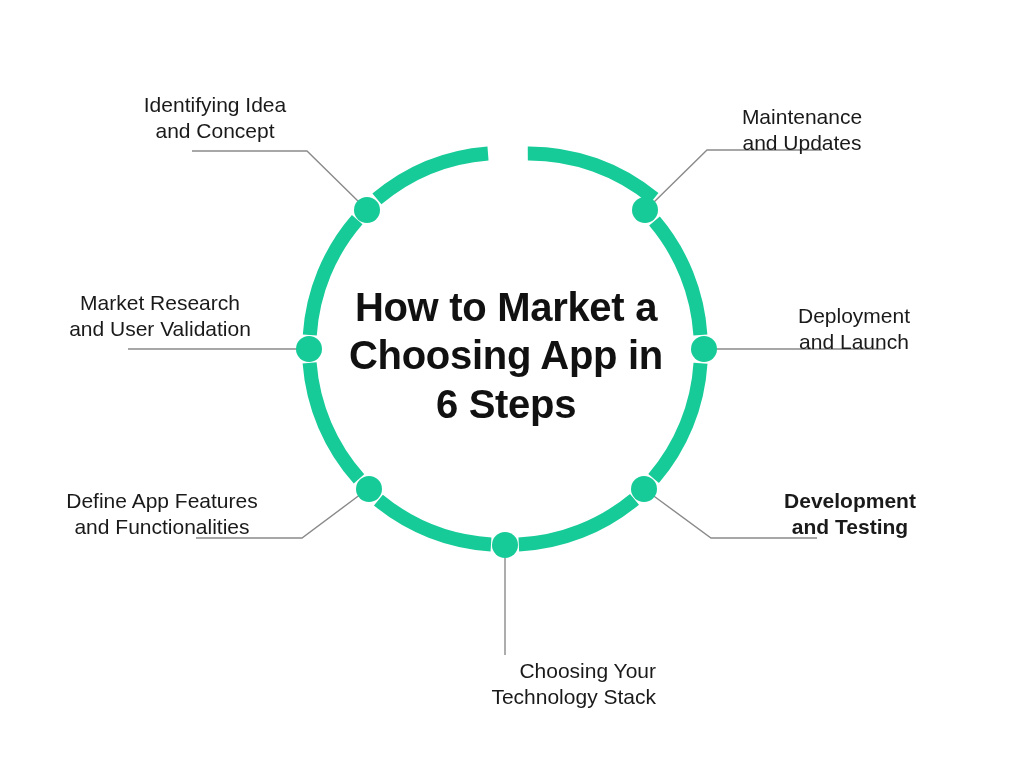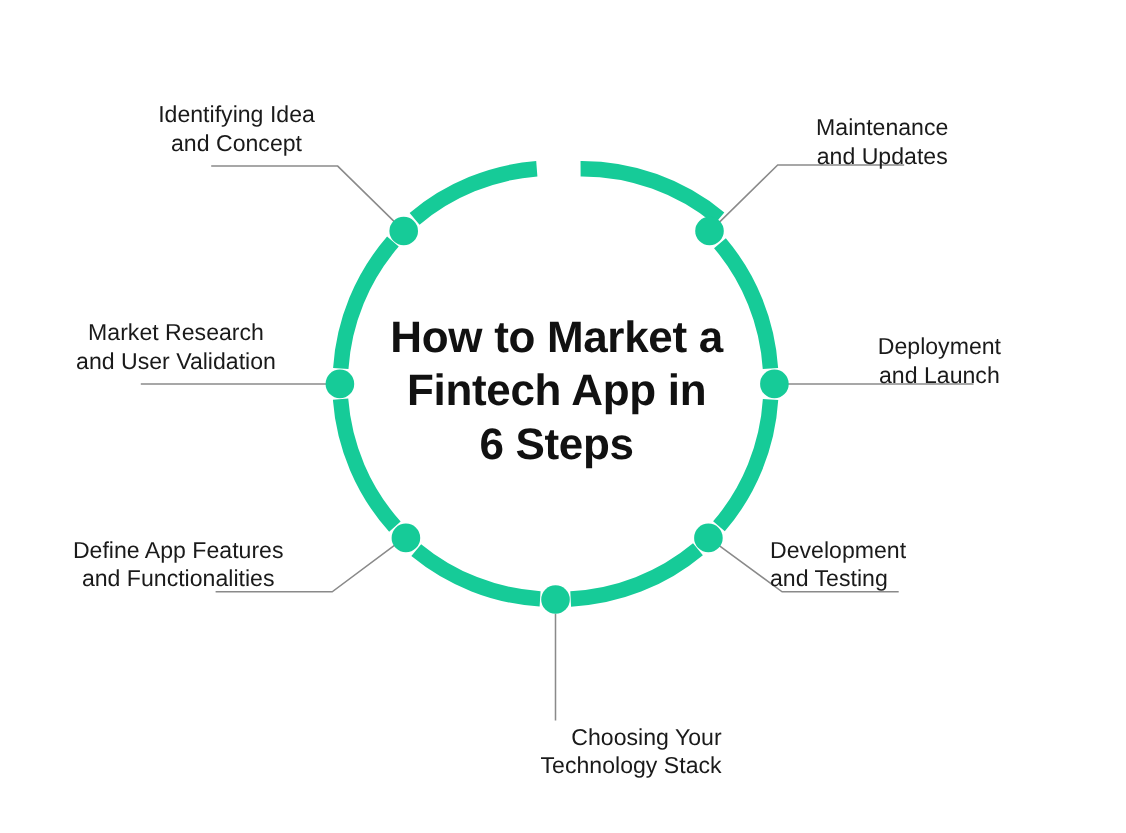--- a/index.html
+++ b/index.html
@@ -42,21 +42,21 @@
     position: absolute;
     font-size: 21px;
     line-height: 1.26;
     color: #1a1a1a;
     white-space: pre-line;
   }
   .lbl-1 { left:  35px; top:  92px; width: 360px; text-align: center; }
   .lbl-2 { left:  22px; top: 290px; width: 276px; text-align: center; }
   .lbl-3 { left:  12px; top: 488px; width: 300px; text-align: center; }
   .lbl-4 { left: 356px; top: 658px; width: 300px; text-align: right; }
-  .lbl-5 { left: 700px; top: 488px; width: 300px; text-align: left; }
+  .lbl-5 { left: 700px; top: 488px; width: 300px; text-align: center; font-weight: bold; }
   .lbl-6 { left: 716px; top: 290px; width: 276px; text-align: center; margin-top: 13px; }
   .lbl-7 { left: 632px; top:  92px; width: 340px; text-align: center; margin-top: 12px; }
 </style>
 </head>
 <body>
 
 <div id="infographic">
 
   <svg class="diagram" viewBox="0 0 1024 757">
 
@@ -95,21 +95,21 @@
       <circle cx="369" cy="489" r="13" fill="#16CB98"></circle>
       <circle cx="505" cy="545" r="13" fill="#16CB98"></circle>
       <circle cx="644" cy="489" r="13" fill="#16CB98"></circle>
       <circle cx="704" cy="349" r="13" fill="#16CB98"></circle>
       <circle cx="645" cy="210" r="13" fill="#16CB98"></circle>
     </g>
   </svg>
 
   <div class="center-title">
     <div>How to Market a</div>
-    <div>Fintech App in</div>
+    <div>Choosing App in</div>
     <div>6 Steps</div>
   </div>
 
   <div class="step-label lbl-1">Identifying Idea
 and Concept</div>
   <div class="step-label lbl-2">Market Research
 and User Validation</div>
   <div class="step-label lbl-3">Define App Features
 and Functionalities</div>
   <div class="step-label lbl-4">Choosing Your

